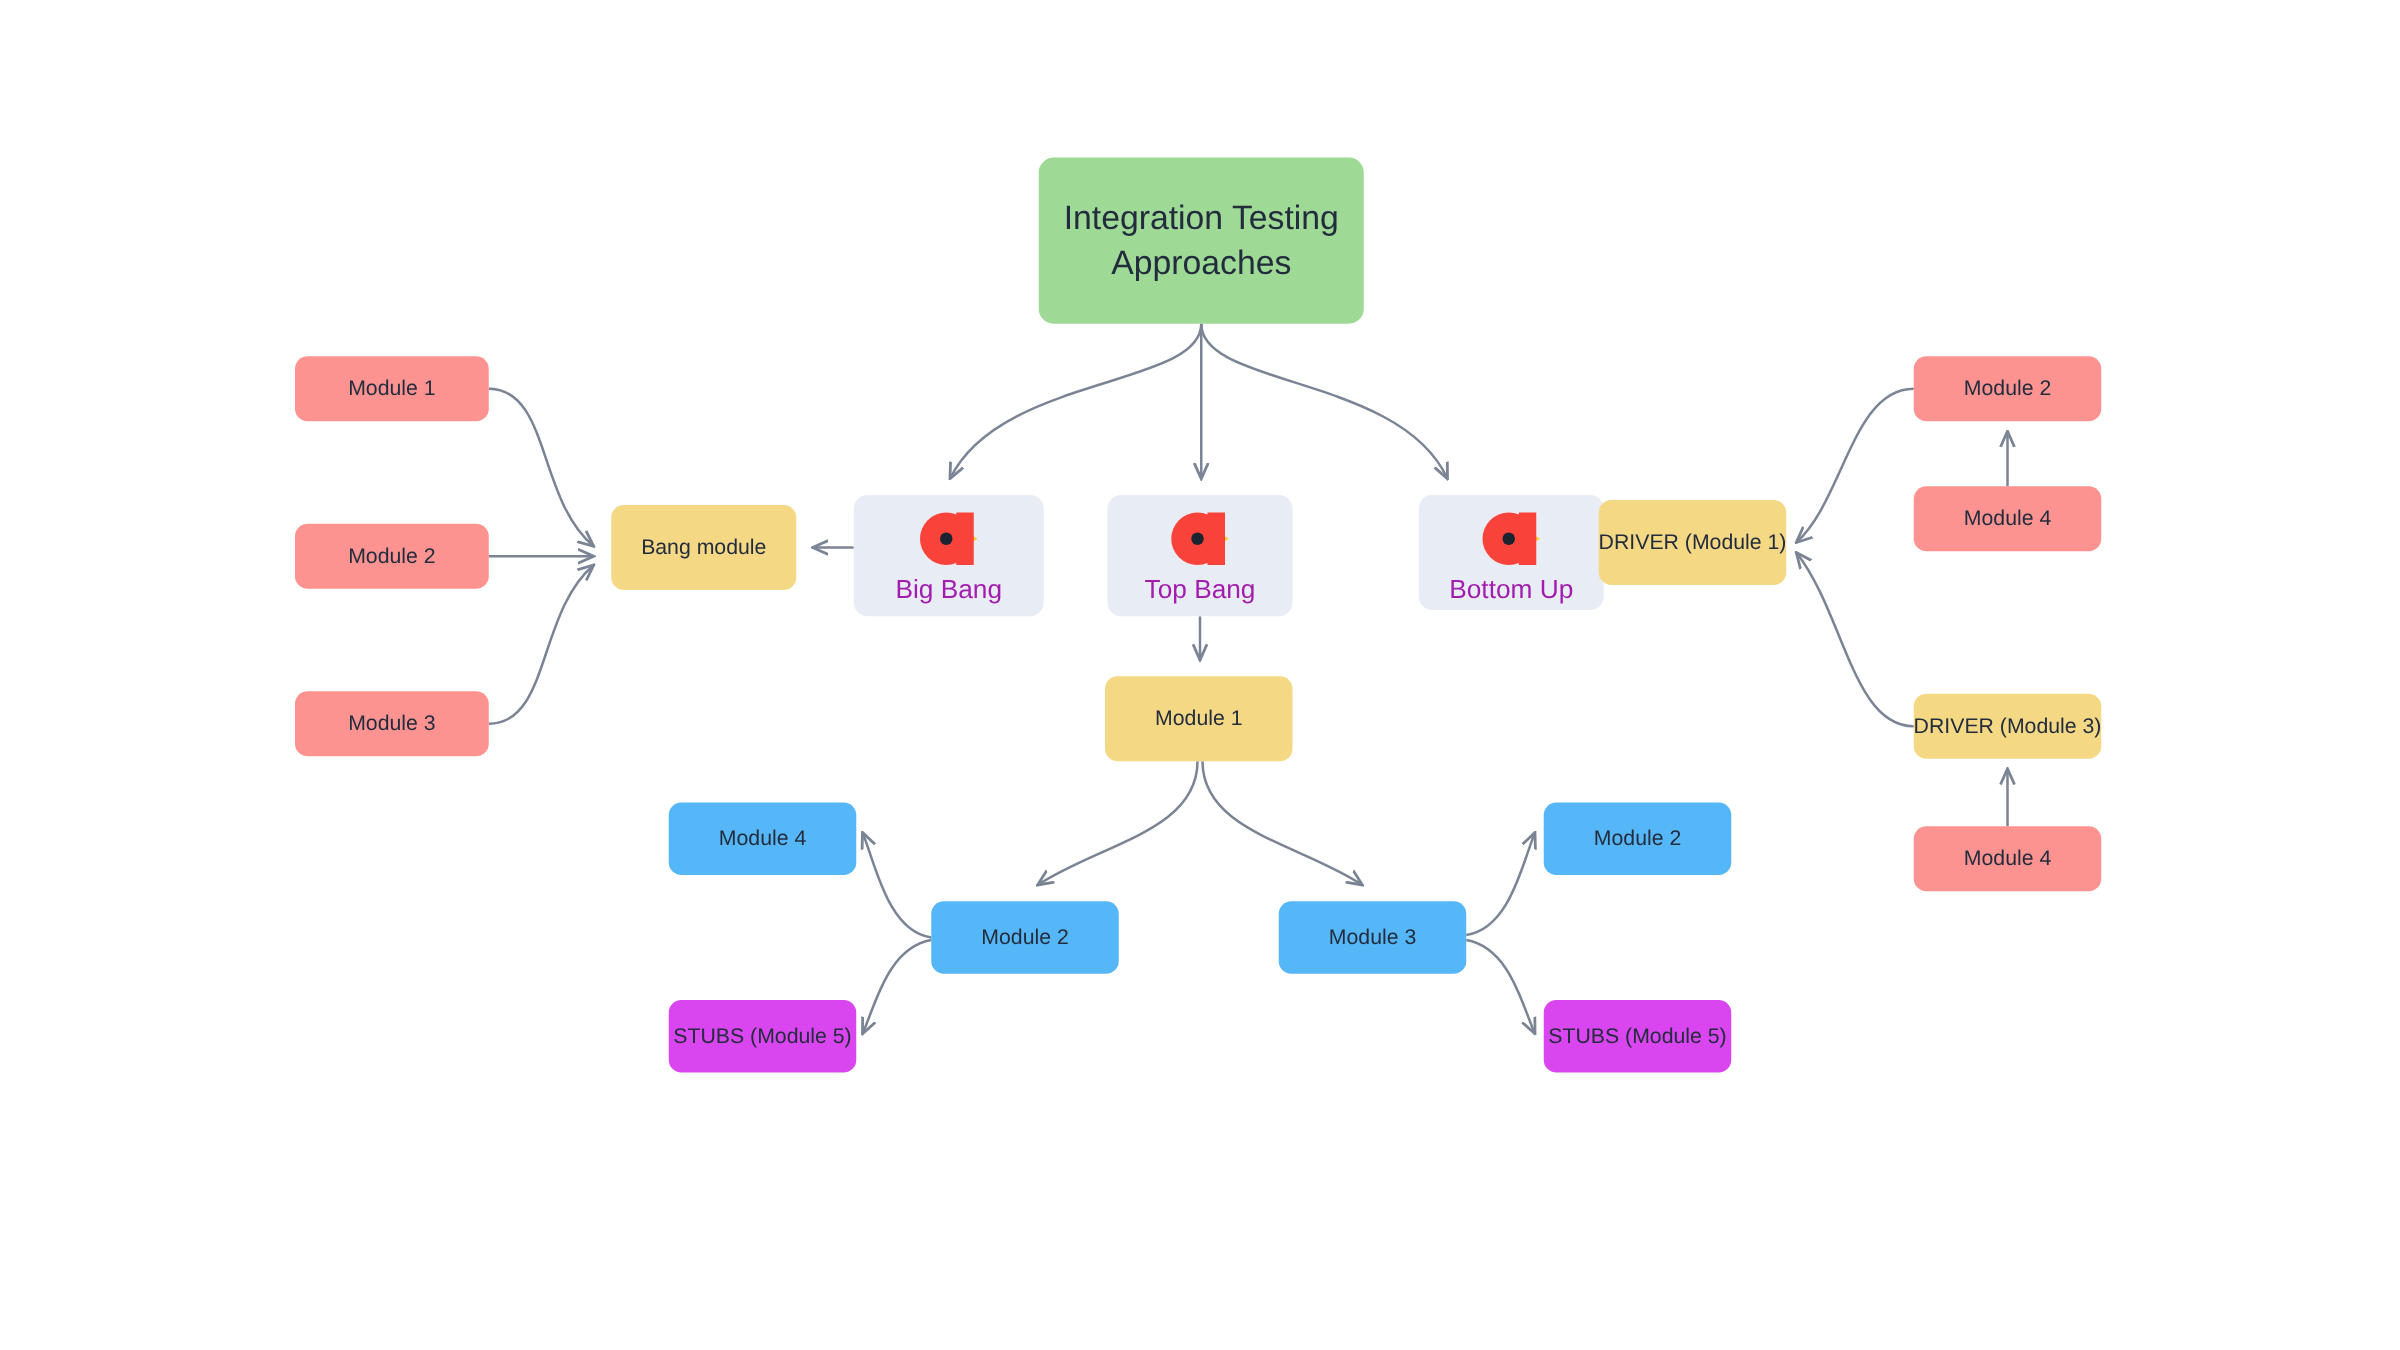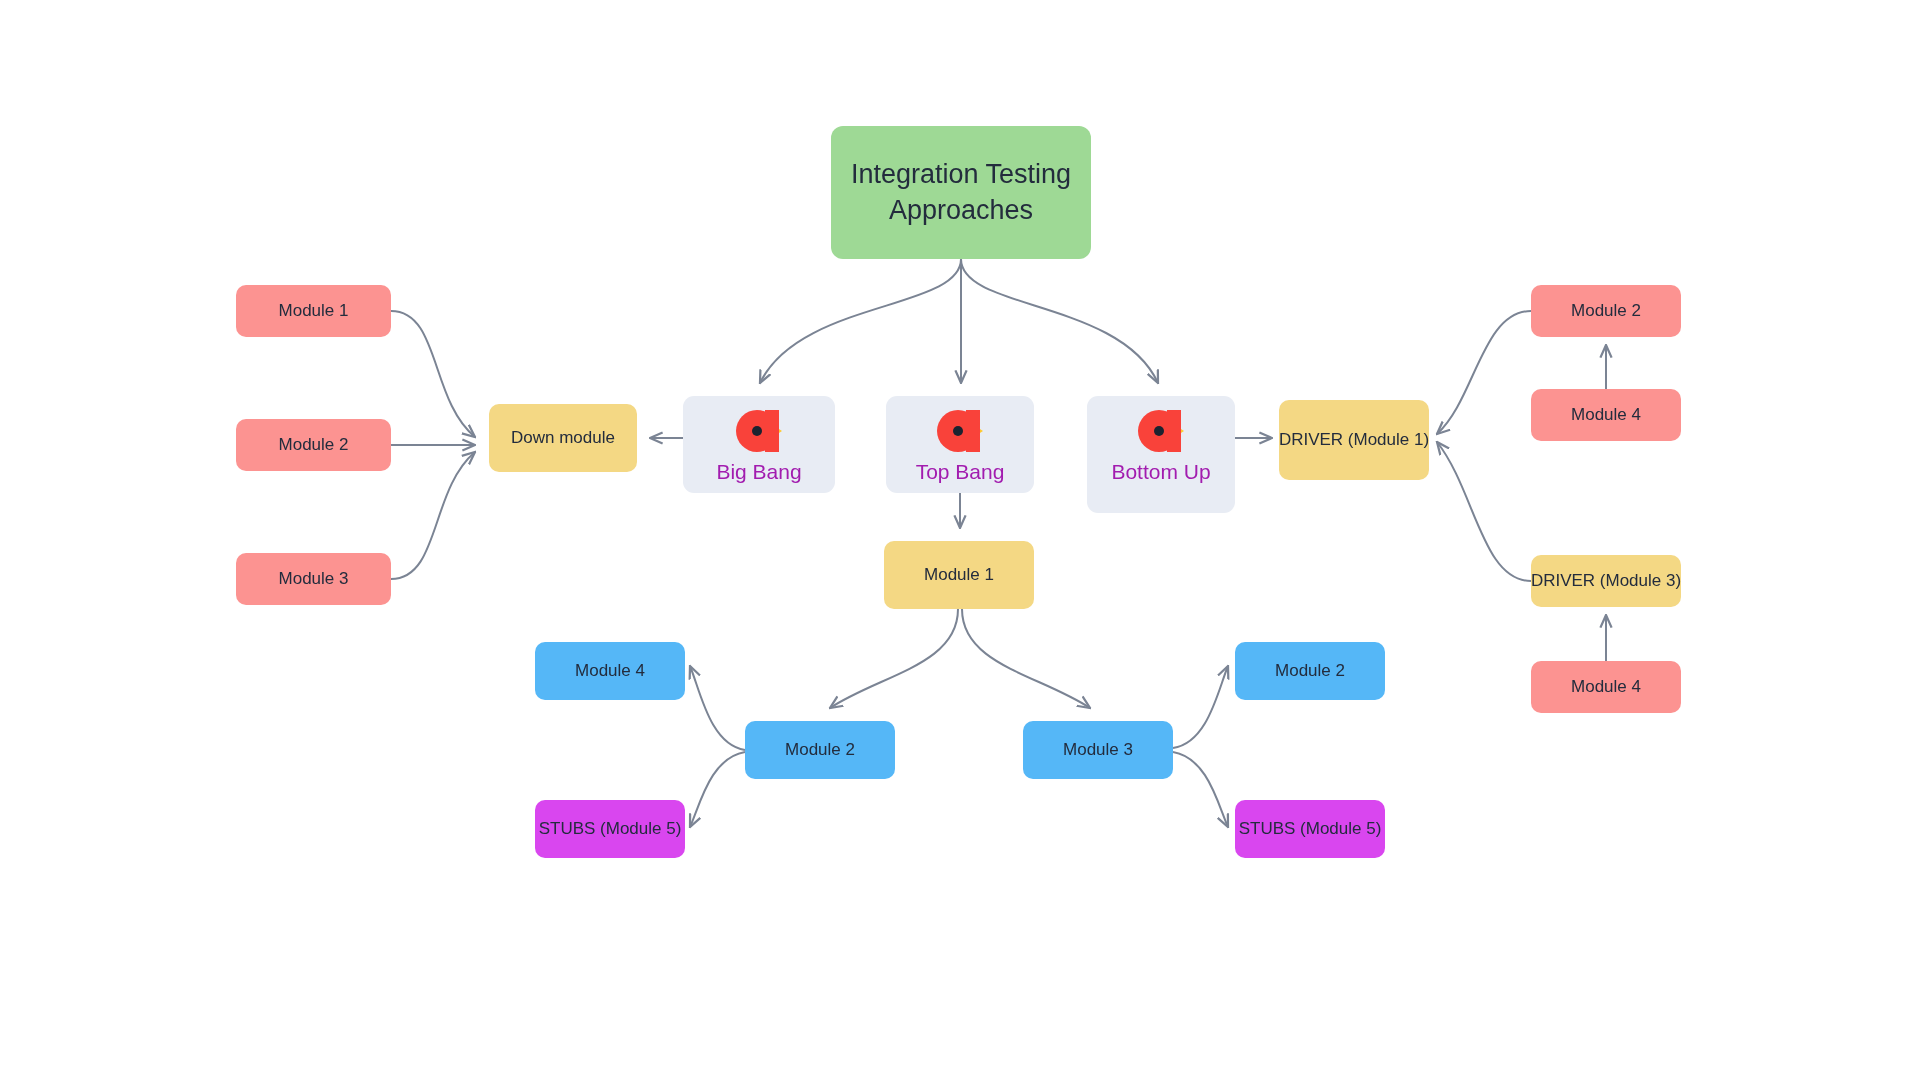--- a/index.html
+++ b/index.html
@@ -156,40 +156,40 @@
       </div>
       <div class="node approach" style="left: 886px; top: 396px; width: 148px; height: 97px;">
         <span class="bird-icon">
           <span class="beak"></span>
           <span class="body"></span>
           <span class="cover"></span>
           <span class="eye"></span>
         </span>
         <span class="approach-label">Top Bang</span>
       </div>
-      <div class="node approach" style="left: 1087px; top: 396px; width: 148px; height: 117px;">
+      <div class="node approach" style="left: 1135px; top: 396px; width: 148px; height: 92px;">
         <span class="bird-icon">
           <span class="beak"></span>
           <span class="body"></span>
           <span class="cover"></span>
           <span class="eye"></span>
         </span>
         <span class="approach-label">Bottom Up</span>
       </div>
       <div class="node pink" style="left: 236px; top: 285px; width: 155px; height: 52px;">
         <span>Module 1</span>
       </div>
       <div class="node pink" style="left: 236px; top: 419px; width: 155px; height: 52px;">
         <span>Module 2</span>
       </div>
       <div class="node pink" style="left: 236px; top: 553px; width: 155px; height: 52px;">
         <span>Module 3</span>
       </div>
       <div class="node yellow" style="left: 489px; top: 404px; width: 148px; height: 68px;">
-        <span>Down module</span>
+        <span>Bang module</span>
       </div>
       <div class="node yellow" style="left: 884px; top: 541px; width: 150px; height: 68px;">
         <span>Module 1</span>
       </div>
       <div class="node blue" style="left: 745px; top: 721px; width: 150px; height: 58px;">
         <span>Module 2</span>
       </div>
       <div class="node blue" style="left: 1023px; top: 721px; width: 150px; height: 58px;">
         <span>Module 3</span>
       </div>
@@ -198,21 +198,21 @@
       </div>
       <div class="node grey" style="left: 535px; top: 800px; width: 150px; height: 58px;">
         <span>STUBS (Module 5)</span>
       </div>
       <div class="node blue" style="left: 1235px; top: 642px; width: 150px; height: 58px;">
         <span>Module 2</span>
       </div>
       <div class="node grey" style="left: 1235px; top: 800px; width: 150px; height: 58px;">
         <span>STUBS (Module 5)</span>
       </div>
-      <div class="node yellow" style="left: 1279px; top: 400px; width: 150px; height: 80px;">
+      <div class="node yellow" style="left: 1279px; top: 400px; width: 150px; height: 68px;">
         <span>DRIVER (Module 1)</span>
       </div>
       <div class="node pink" style="left: 1531px; top: 285px; width: 150px; height: 52px;">
         <span>Module 2</span>
       </div>
       <div class="node pink" style="left: 1531px; top: 389px; width: 150px; height: 52px;">
         <span>Module 4</span>
       </div>
       <div class="node yellow" style="left: 1531px; top: 555px; width: 150px; height: 52px;">
         <span>DRIVER (Module 3)</span>

